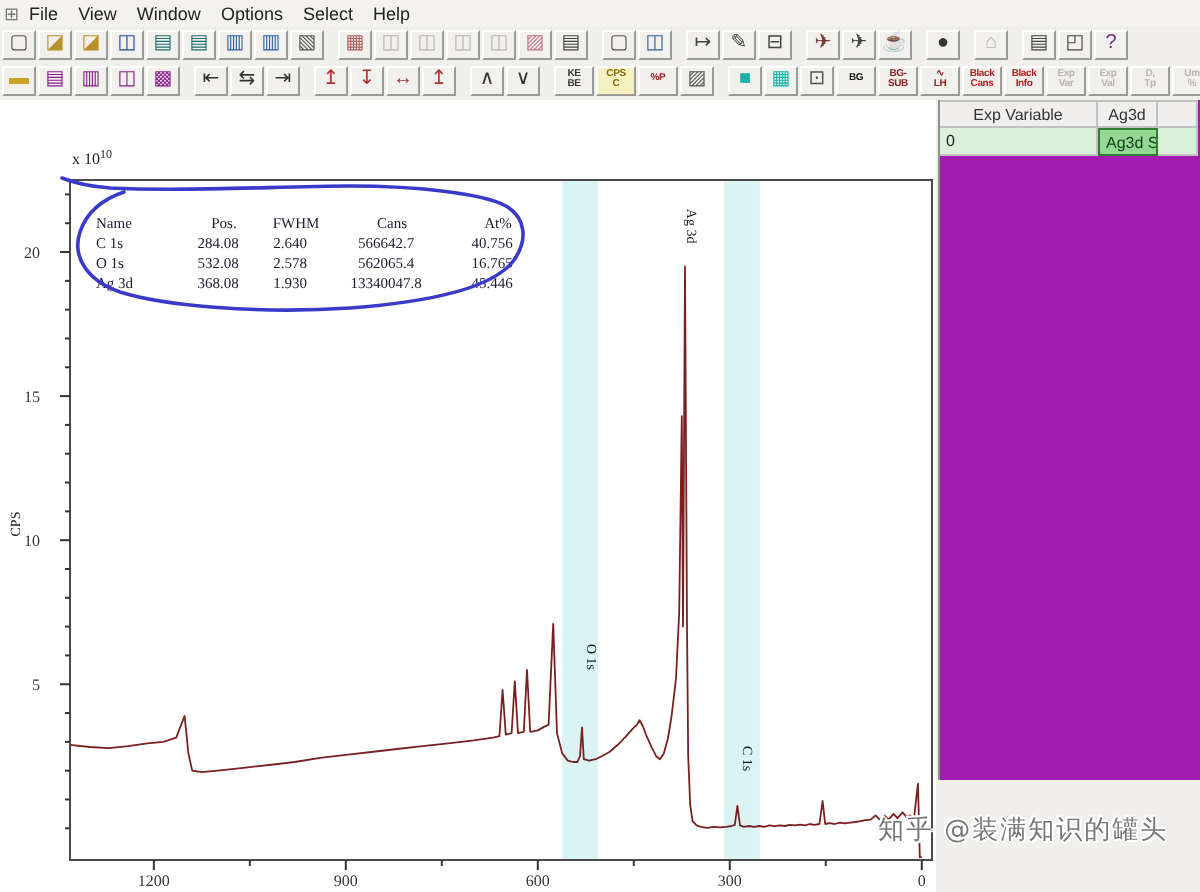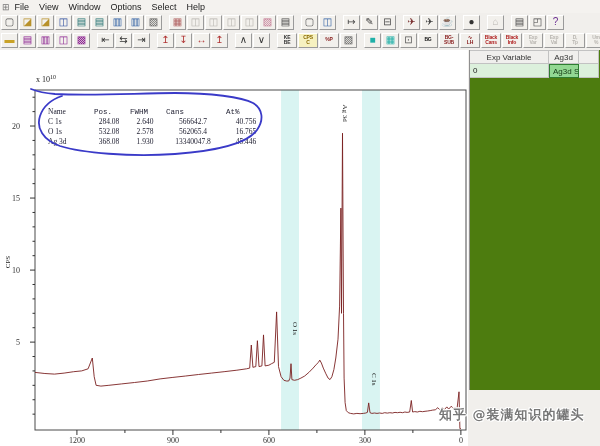--- a/index.html
+++ b/index.html
@@ -22,32 +22,32 @@
   
   #doc{position:absolute;left:0;top:50px;width:468px;height:396px;background:#ffffff;}
   #survey-bar{position:absolute;left:28px;top:8px;width:437px;height:13px;background:#1878cc;
               color:#fff;font:9px "Liberation Serif",serif;text-align:center;line-height:13px;z-index:3;}
   #plot-svg{position:absolute;left:0;top:0;width:468px;height:396px;z-index:2;}
   #quant-table{position:absolute;left:48px;top:57px;z-index:1;
                font:7.5px "Liberation Serif",serif;color:#1c1c2e;}
   .qrow{display:grid;grid-template-columns:46px 36px 36px 60px 46px;line-height:10px;height:10px;}
   .qcell{white-space:nowrap;}
   .q-num{text-align:center;padding-right:6px;}
-  .q-head{text-align:left;font-family:Liberation Mono, monospace;}
+  .q-head{text-align:center;}
   .q-head-name{text-align:left;}
   
-  #right-panel{position:absolute;left:469px;top:50px;width:131px;height:340px;background:#4d7c0f;
+  #right-panel{position:absolute;left:469px;top:50px;width:131px;height:340px;background:#a21caf;
                border-left:1px solid #8f8f8f;box-sizing:border-box;}
   .rp-row{display:flex;height:14px;font-size:8px;}
   .rp-cell{box-sizing:border-box;border-right:1px solid #c2c2c2;border-bottom:1px solid #c2c2c2;
            line-height:13px;overflow:hidden;white-space:nowrap;}
   .rp-head{background:#f0efed;color:#333;text-align:center;border-top:1px solid #c2c2c2;}
   .rp-val{background:#dcf0dc;color:#222;padding-left:3px;}
   .rp-sel{background:#93d893;border:1px solid #2e7d32;padding-left:3px;color:#143814;}
-  #watermark{position:absolute;left:439px;top:406px;z-index:9;font-size:13px;font-weight:bold;
+  #watermark{position:absolute;left:439px;top:406px;z-index:9;font-size:13px;font-weight:normal;
              color:#777;letter-spacing:1px;font-family:"DejaVu Sans",sans-serif;
              text-shadow:-1px 0 #fff,1px 0 #fff,0 -1px #fff,0 1px #fff,1px 1px #fff,-1px -1px #fff;}
 </style>
 </head>
 <body>
 
 <div id="app">
 
   <div id="menubar">
     <span class="app-icon">⊞</span>

